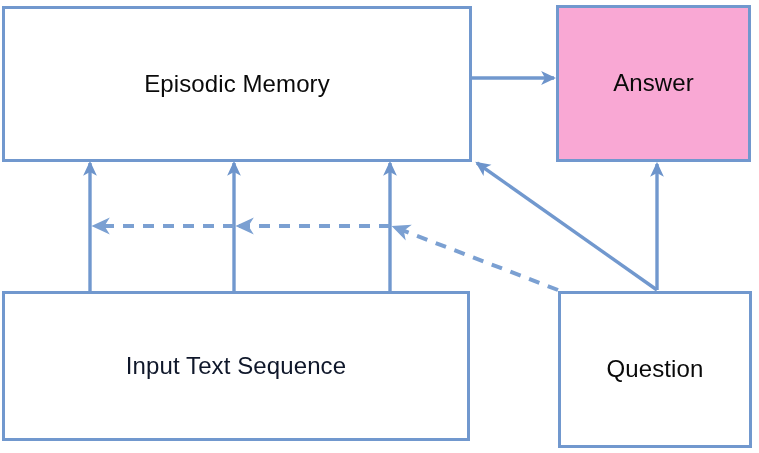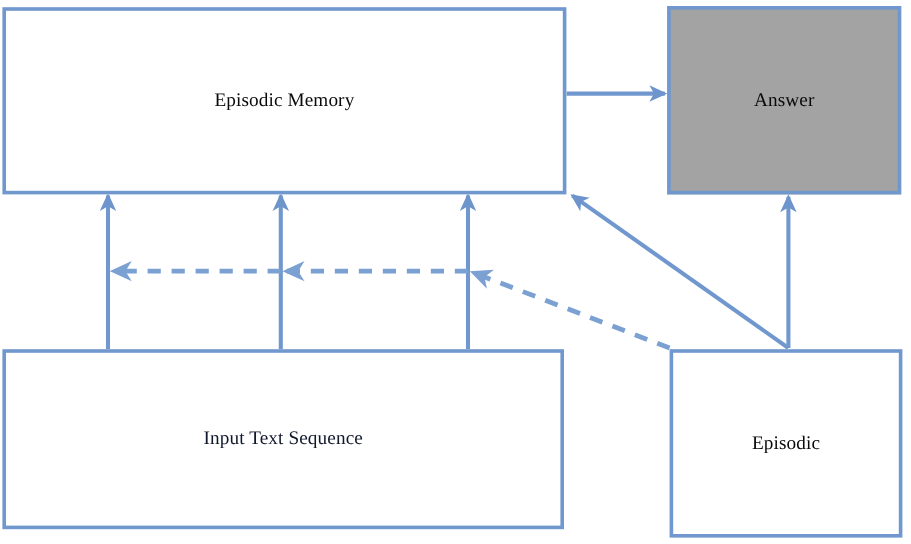--- a/index.html
+++ b/index.html
@@ -19,22 +19,22 @@
     position: absolute;
     box-sizing: border-box;
     border: 3px solid #7198ce;
     background: #ffffff;
     display: flex;
     align-items: center;
     justify-content: center;
     z-index: 3;
   }
   .node-label {
-    font-family: Liberation Serif, serif;
-    font-size: 16px;
+    font-family: Liberation Sans, sans-serif;
+    font-size: 24px;
     color: #0a0a0a;
     line-height: 1.1;
     text-align: center;
     letter-spacing: 0.1px;
     white-space: nowrap;
   }
   #edges {
     position: absolute;
     left: 0;
     top: 0;
@@ -73,25 +73,25 @@
         <line x1="657" y1="290" x2="477" y2="163" stroke="#7198ce" stroke-width="3.4" stroke-linecap="butt" marker-end="url(#arrow-solid)"></line>
         <line x1="472" y1="78" x2="554" y2="78" stroke="#7198ce" stroke-width="3.4" stroke-linecap="butt" marker-end="url(#arrow-solid)"></line>
         <line x1="657" y1="290" x2="657" y2="164" stroke="#7198ce" stroke-width="3.4" stroke-linecap="butt" marker-end="url(#arrow-solid)"></line>
       </g>
   </svg>
 
   <div class="node" id="node-episodic-memory" style="left: 2px; top: 6px; width: 470px; height: 156px; border-color: rgb(113, 152, 206); background: rgb(255, 255, 255);">
     <span class="node-label" style="color: rgb(10, 10, 10);">Episodic Memory</span>
   </div>
 
-  <div class="node" id="node-answer" style="left: 556px; top: 5px; width: 195px; height: 157px; border-color: rgb(113, 152, 206); background: #a3a3a3;">
+  <div class="node" id="node-answer" style="left: 556px; top: 5px; width: 195px; height: 157px; border-color: rgb(113, 152, 206); background: #f9a8d4;">
     <span class="node-label" style="color: rgb(10, 10, 10);">Answer</span>
   </div>
 
   <div class="node" id="node-input-text" style="left: 2px; top: 291px; width: 468px; height: 150px; border-color: rgb(113, 152, 206); background: rgb(255, 255, 255);">
     <span class="node-label" style="color: #0f172a;">Input Text Sequence</span>
   </div>
 
   <div class="node" id="node-question" style="left: 558px; top: 291px; width: 194px; height: 157px; border-color: rgb(113, 152, 206); background: rgb(255, 255, 255);">
-    <span class="node-label" style="color: rgb(10, 10, 10);">Episodic</span>
+    <span class="node-label" style="color: rgb(10, 10, 10);">Question</span>
   </div>
 
 </div>
 
 </body></html>

